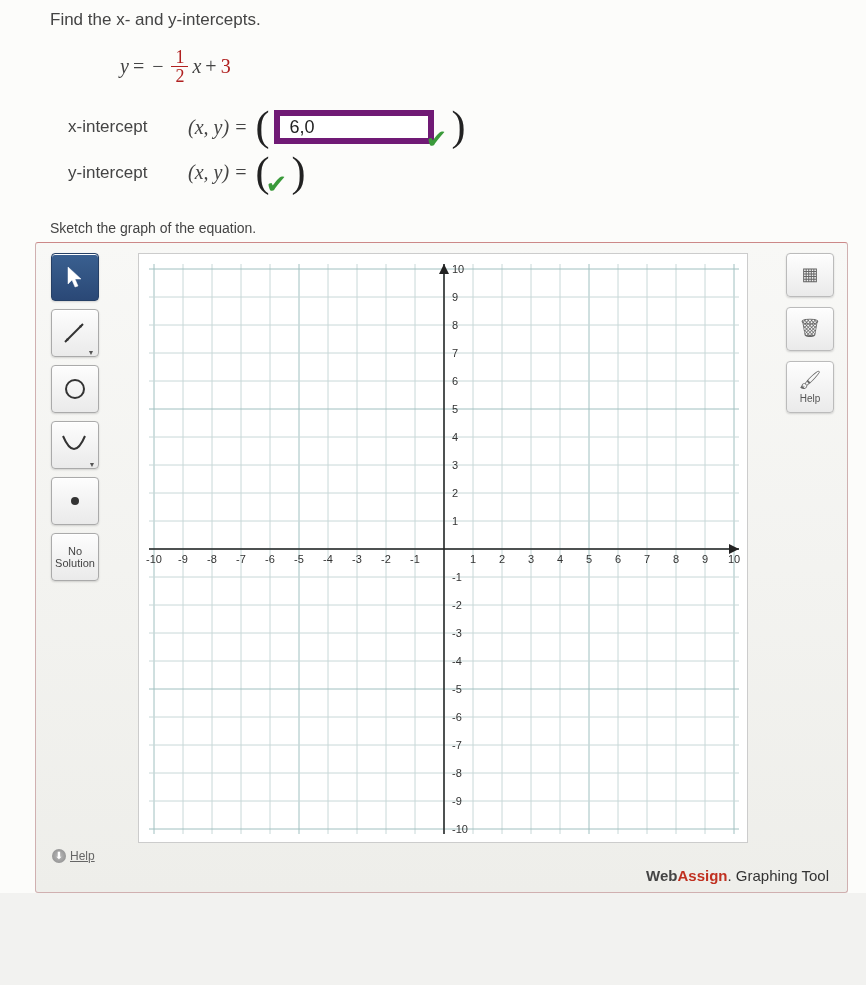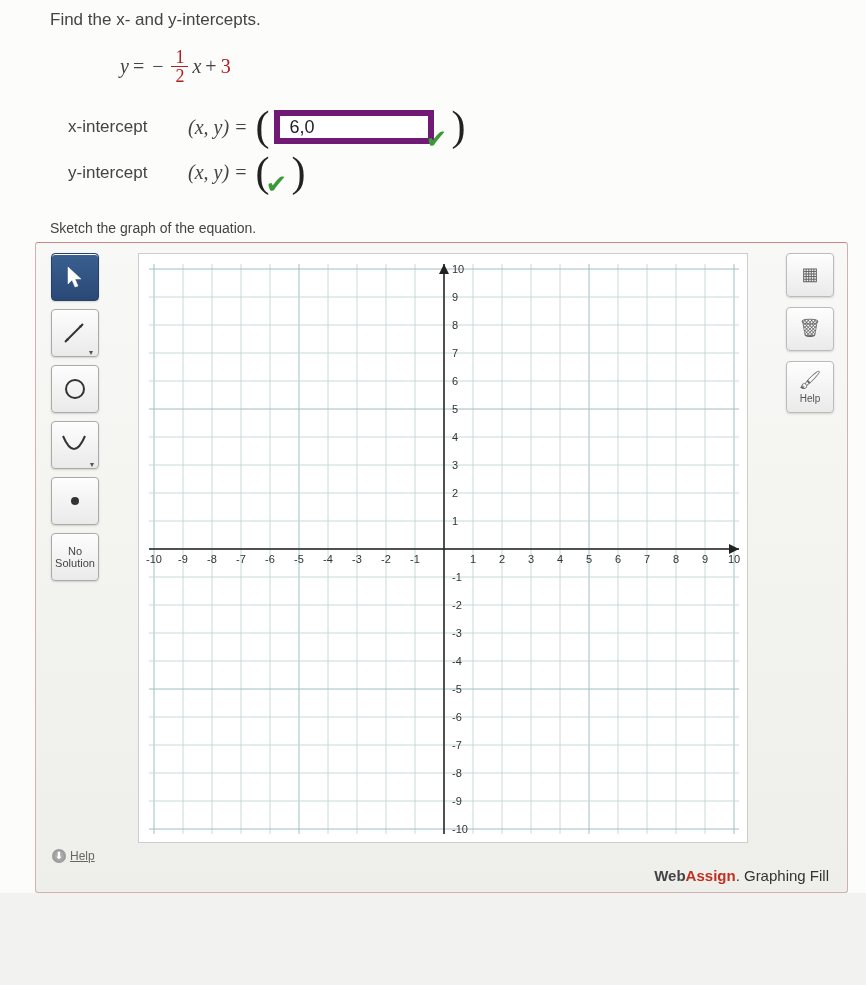--- a/index.html
+++ b/index.html
@@ -404,17 +404,17 @@
       </div>
 
     </div>
 
     <div class="help-row">
       <span class="hicon">⬇</span>
       <a>Help</a>
     </div>
 
     <div class="branding">
-      <span class="wa-web">Web</span><span class="wa-assign">Assign</span><span>. Graphing Fill</span>
+      <span class="wa-web">Web</span><span class="wa-assign">Assign</span><span>. Graphing Tool</span>
     </div>
   </div>
 
 </div>
 
 </body></html>

